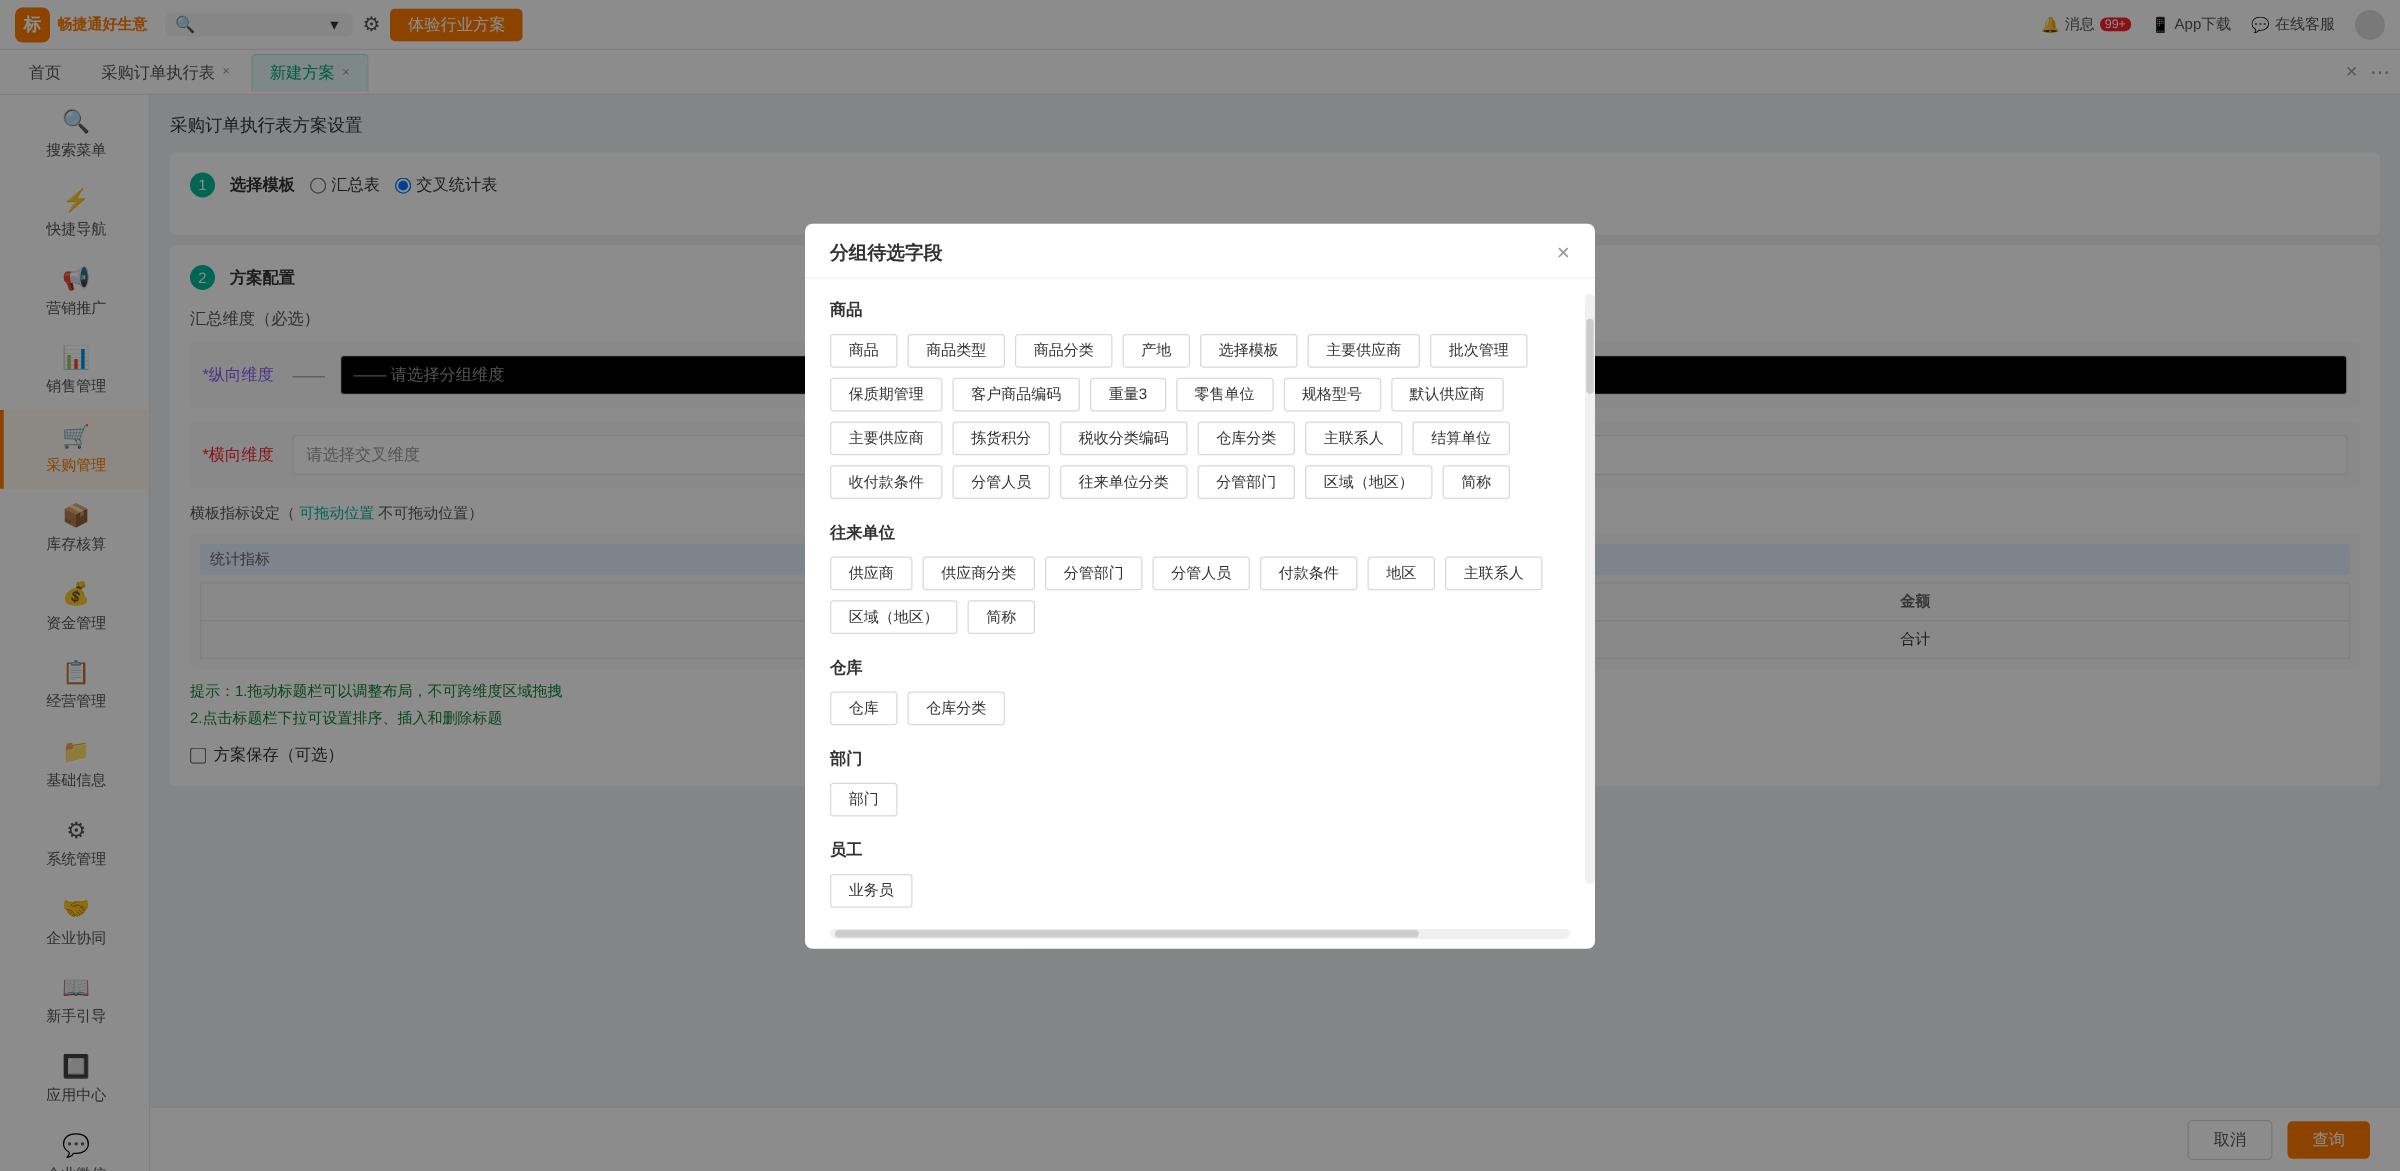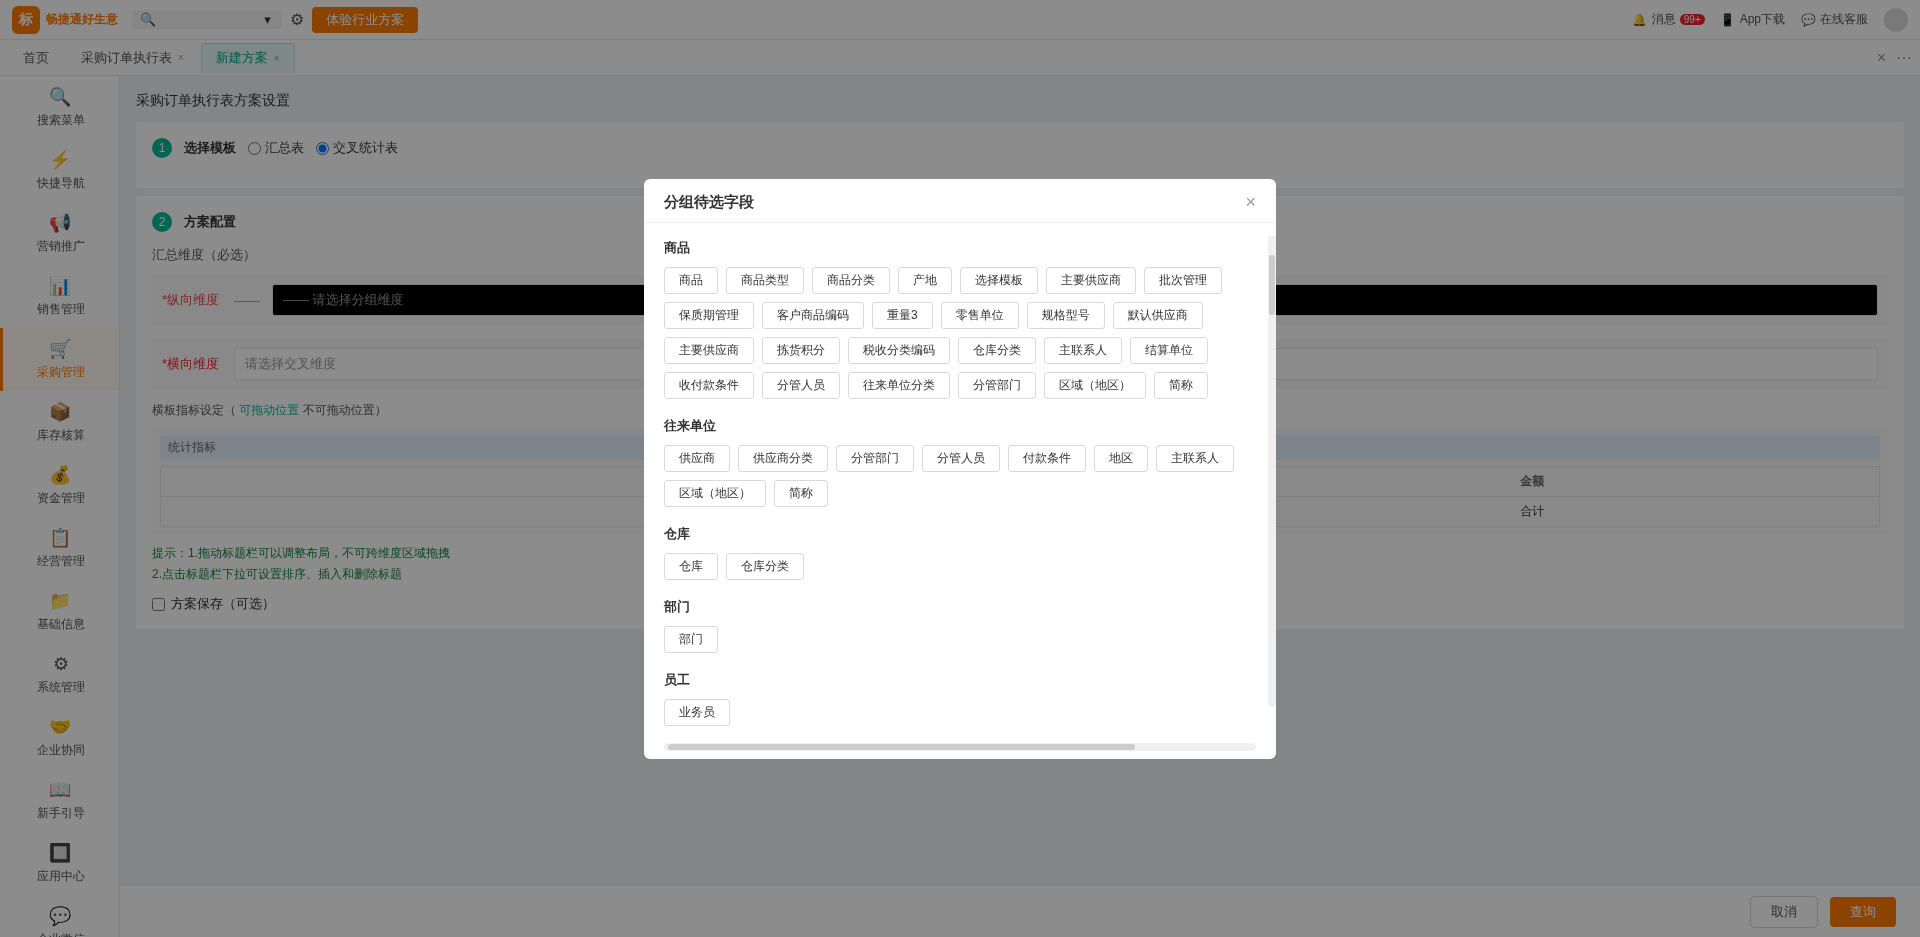--- a/index.html
+++ b/index.html
@@ -460,21 +460,21 @@
 
     <div class="form-card">
       <div class="step-row">
         <div class="step-badge">2</div>
         <span class="step-label">方案配置</span>
       </div>
       <div style="margin-bottom:10px;">
         <span style="font-size:13px;color:#555;">汇总维度（必选）</span>
       </div>
       <div style="display:flex;align-items:center;gap:12px;margin-bottom:12px;background:#f9f9f9;padding:10px;border-radius:4px;">
-        <span style="color:#ef4444;min-width:60px;">*纵向维度</span>
+        <span style="color:#8b5cf6;min-width:60px;">*纵向维度</span>
         <span style="color:#999;">——</span>
         <div style="flex:1;background:#000000;border:1px solid #e8e8e8;border-radius:3px;padding:6px 10px;cursor:pointer;color:#999;">
           <span>——  请选择分组维度</span>
         </div>
       </div>
       <div style="display:flex;align-items:center;gap:12px;margin-bottom:12px;background:#f9f9f9;padding:10px;border-radius:4px;">
         <span style="color:#f5222d;min-width:60px;">*横向维度</span>
         <div style="flex:1;background:#fff;border:1px solid #e8e8e8;border-radius:3px;padding:6px 10px;cursor:pointer;color:#999;font-family:Liberation Serif, serif;">
           <span>请选择交叉维度</span>
         </div>

